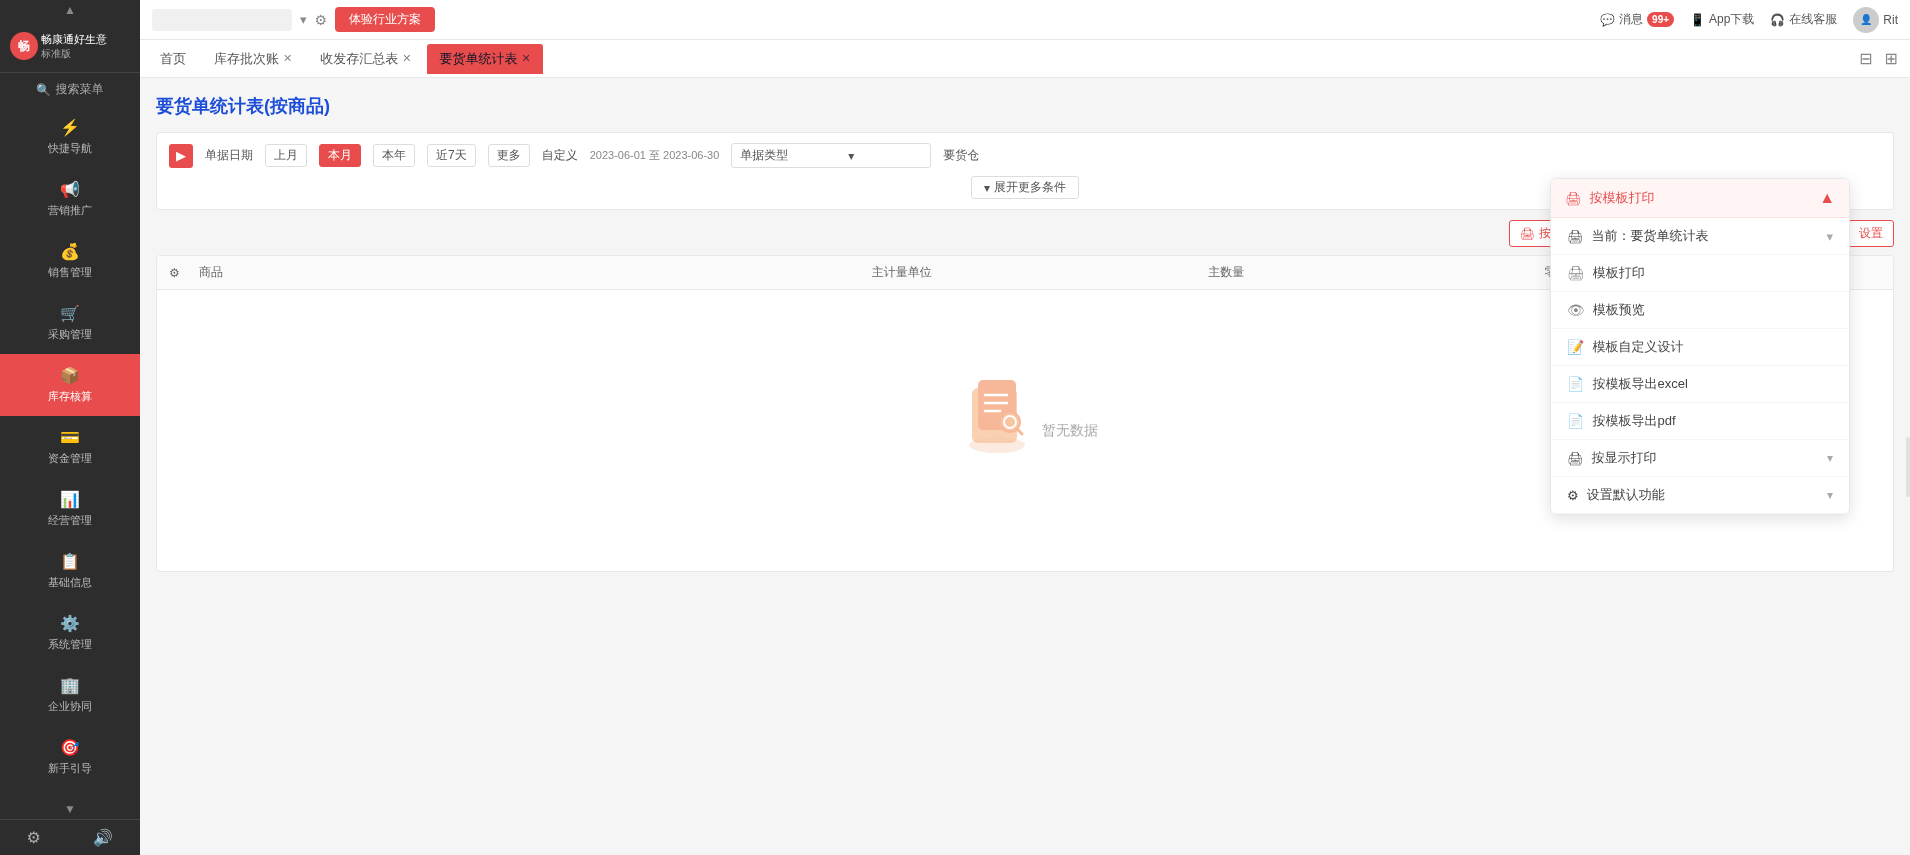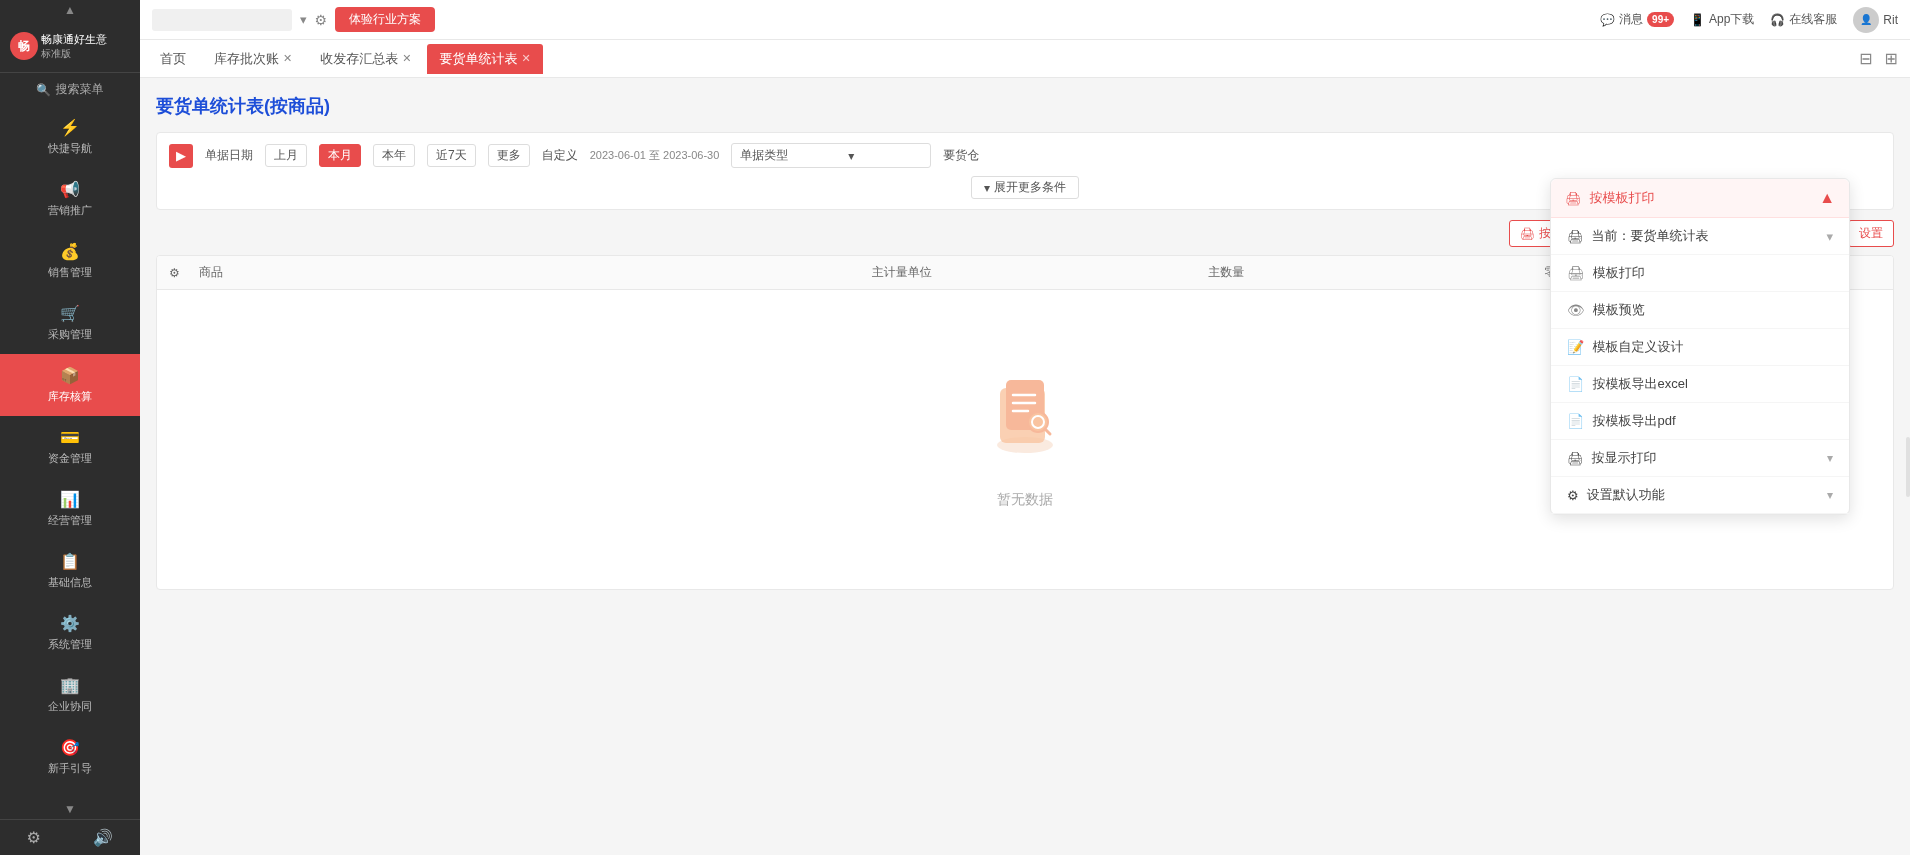--- a/index.html
+++ b/index.html
@@ -127,21 +127,21 @@
       padding: 0 8px;
       gap: 4px;
       flex-shrink: 0;
     }
     .tab {
       display: flex; align-items: center; gap: 4px;
       padding: 6px 12px;
       font-size: 13px; cursor: pointer; color: #555;
       border-radius: 3px 3px 0 0;
     }
-    .tab.active { background: #e84c4c; color: #ffffff; text-align: right; }
+    .tab.active { background: #e84c4c; color: #0f172a; text-align: right; }
     .tab .close-btn { font-size: 11px; opacity: 0.7; }
     .tab-home { font-size: 13px; color: #555; }
     .tabbar-right { margin-left: auto; display: flex; gap: 4px; }
     .tabbar-icon { font-size: 16px; color: #888; cursor: pointer; padding: 2px 4px; }
 
     
     .content {
       flex: 1;
       overflow: auto;
       padding: 16px;
@@ -226,21 +226,21 @@
     .table-header-cell {
       flex: 1; font-weight: 500;
     }
     .table-header-cell.settings-col { flex: 0 0 30px; }
     .table-header-cell.product-col { flex: 2; }
     .table-header-cell.unit-col { flex: 1; }
     .table-header-cell.qty-col { flex: 1; }
     .table-header-cell.amount-col { flex: 1; }
 
     .empty-state {
-      display: flex; flex-direction: column; align-items: center;
+      display: flex; flex-direction: row; align-items: center;
       justify-content: center; padding: 80px 0;
     }
     .empty-icon {
       font-size: 80px; margin-bottom: 12px;
     }
     .empty-text { color: #aaa; font-size: 14px; }
 
     
     .dropdown-overlay {
       position: absolute;

